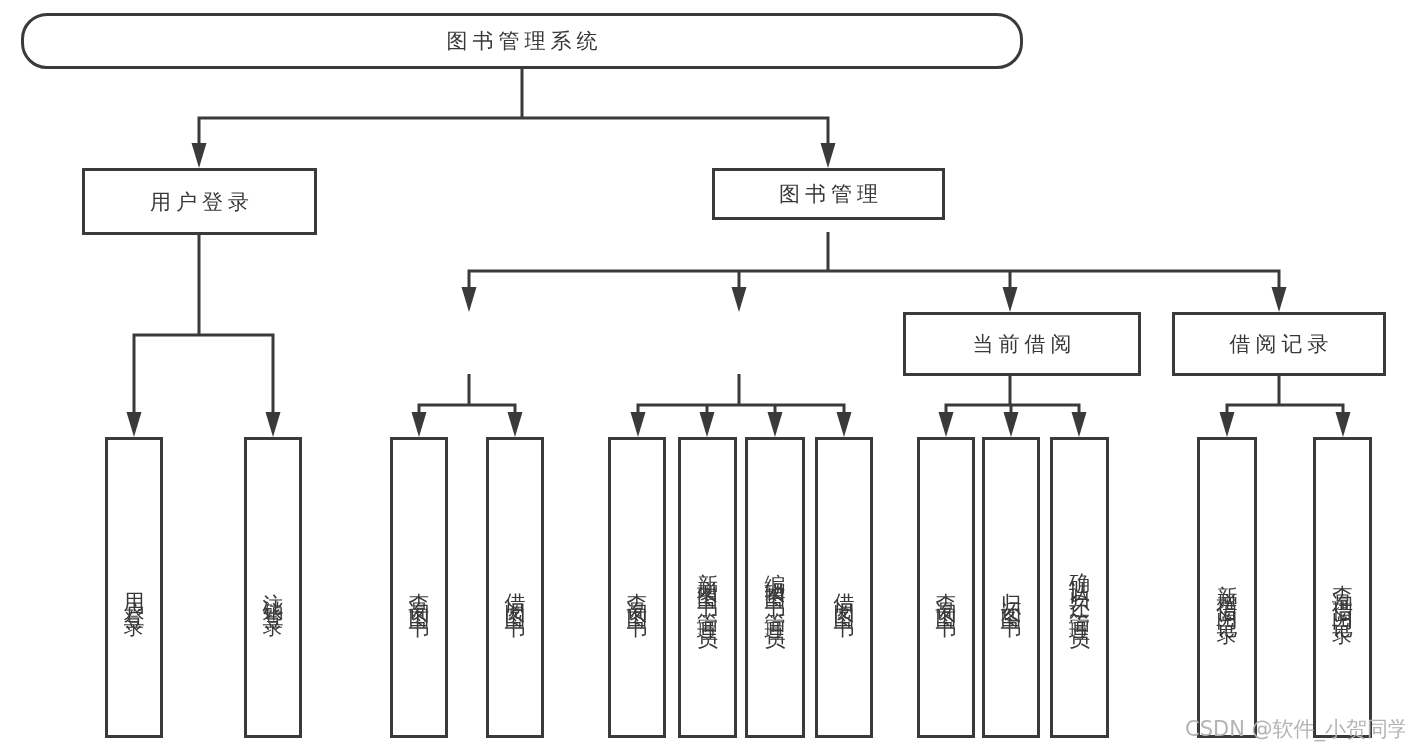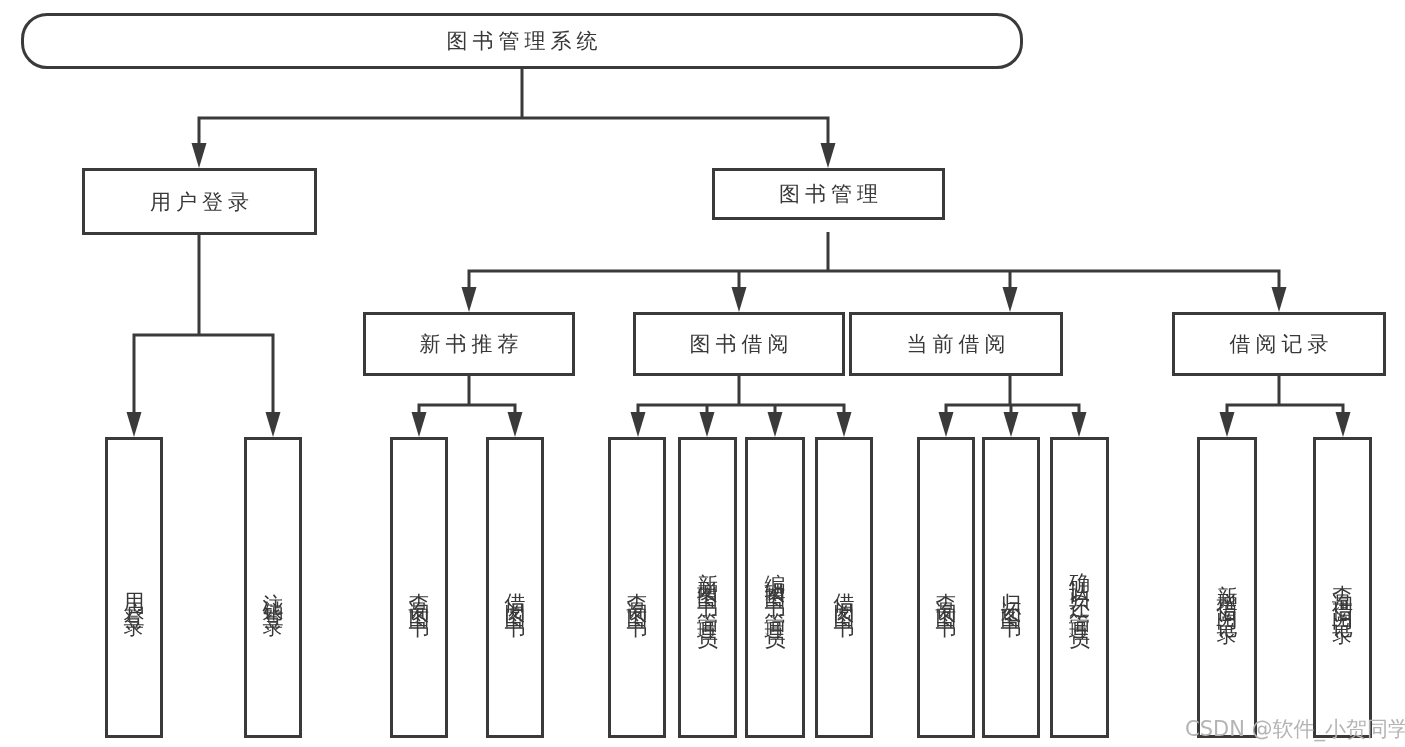--- a/index.html
+++ b/index.html
@@ -24,21 +24,21 @@
     white-space:nowrap;
   }
   
   #n-root{left:21px;top:13px;width:1002px;height:56px;border-radius:26px;}
   
   #n-login{left:82px;top:168px;width:235px;height:67px;}
   #n-mgmt{left:712px;top:168px;width:233px;height:52px;}
   
   #n-new{left:363px;top:312px;width:212px;height:64px;}
   #n-borrow{left:633px;top:312px;width:212px;height:64px;}
-  #n-current{left:849px;top:312px;width:214px;height:64px;}
+  #n-current{left:903px;top:312px;width:238px;height:64px;}
   #n-records{left:1172px;top:312px;width:214px;height:64px;}
   
   .leaf{top:437px;width:58px;height:301px;}
   #n-l1{left:105px;}  #n-l2{left:244px;}
   #n-l3{left:390px;}  #n-l4{left:486px;}
   #n-l5{left:608px;}  #n-l6{left:678px;width:59px;}
   #n-l7{left:745px;width:60px;} #n-l8{left:815px;}
   #n-l9{left:917px;}  #n-l10{left:982px;}
   #n-l11{left:1050px;width:59px;}
   #n-l12{left:1197px;width:60px;} #n-l13{left:1313px;width:59px;}
@@ -96,26 +96,20 @@
     <span>图书管理系统</span>
   </div>
 
   <div class="box h" id="n-login">
     <span>用户登录</span>
   </div>
   <div class="box h" id="n-mgmt">
     <span>图书管理</span>
   </div>
 
-  <div class="box h" id="n-new">
-    <span>新书推荐</span>
-  </div>
-  <div class="box h" id="n-borrow">
-    <span>图书借阅</span>
-  </div>
   <div class="box h" id="n-current">
     <span>当前借阅</span>
   </div>
   <div class="box h" id="n-records">
     <span>借阅记录</span>
   </div>
 
   <div class="box v leaf" id="n-l1">
     <span>用户登录</span>
   </div>

